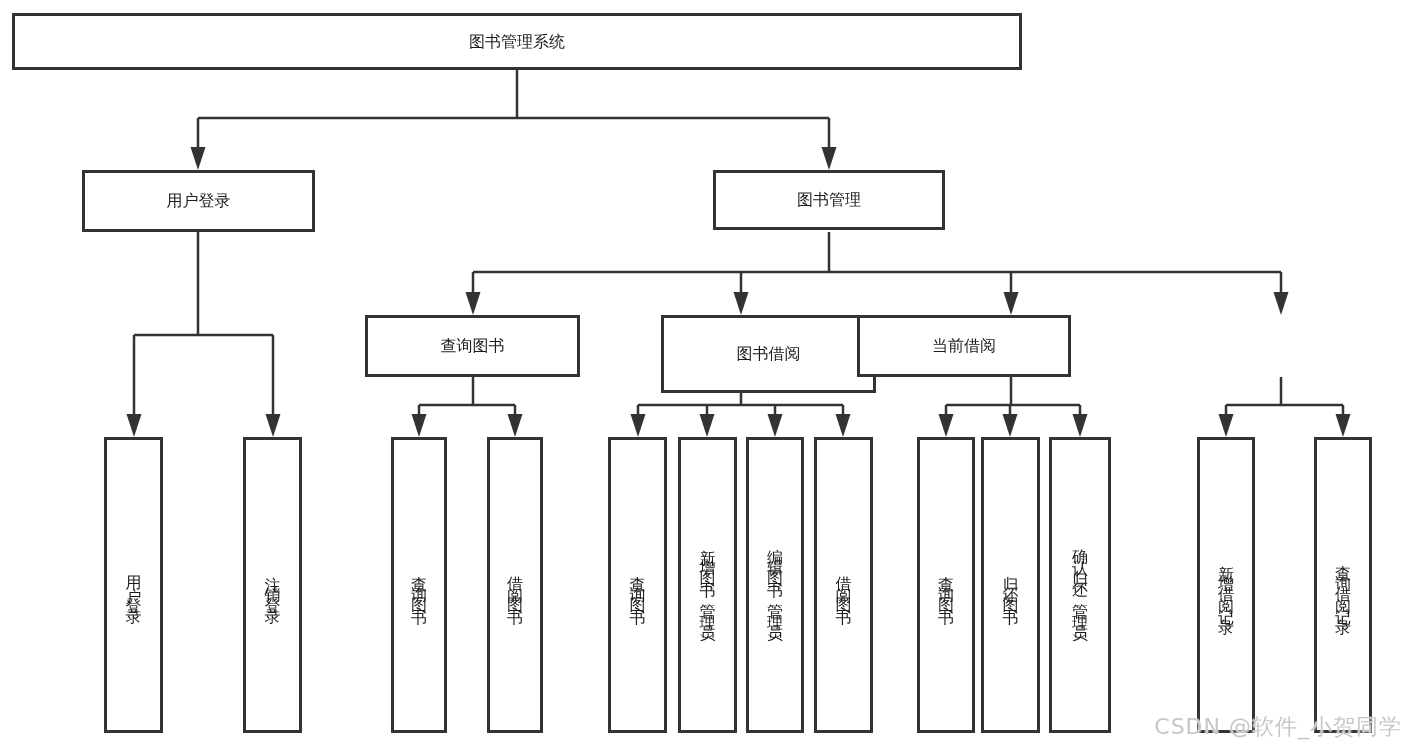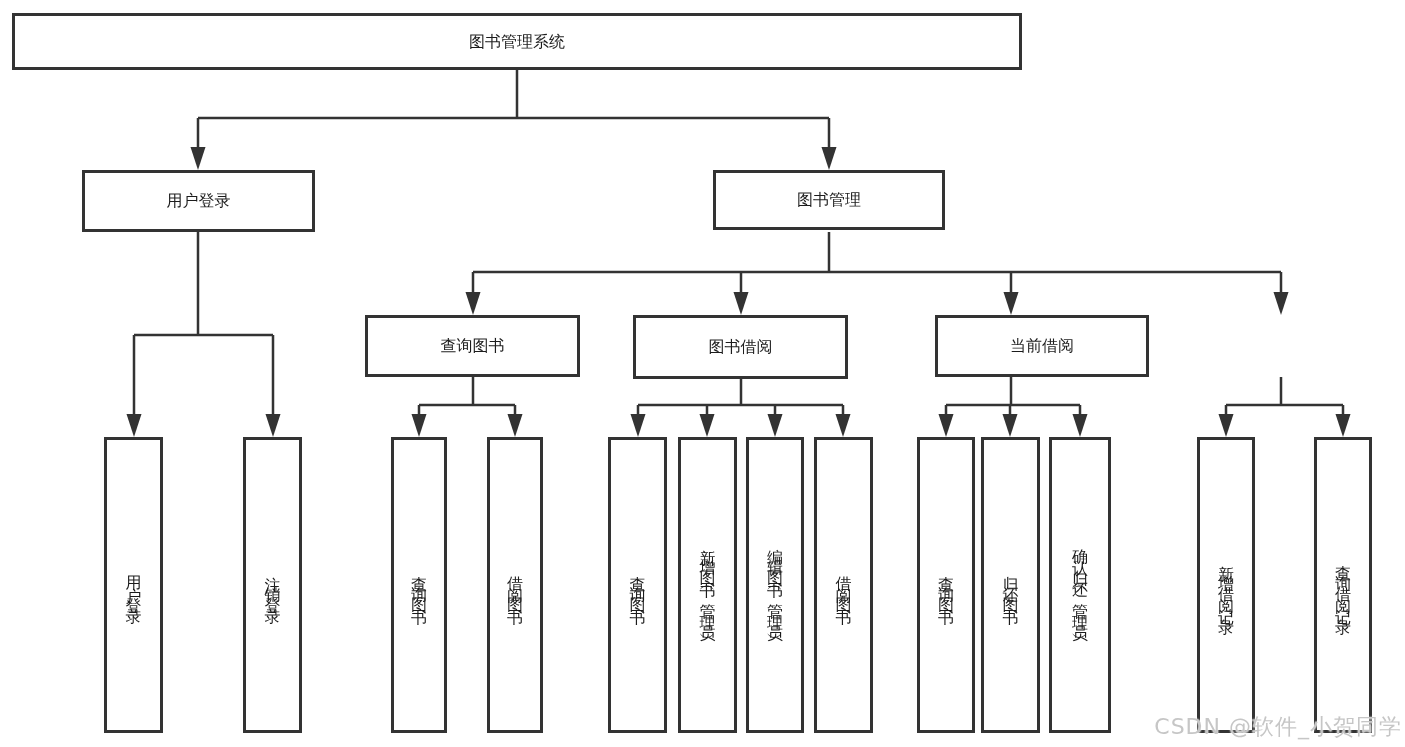--- a/index.html
+++ b/index.html
@@ -34,22 +34,22 @@
     writing-mode:vertical-rl;
     text-orientation:mixed;
     letter-spacing:11px;
     white-space:nowrap;
   }
   
   .root-box {left:12px;  top:13px;  width:1010px;height:57px;}
   .b-user   {left:82px;  top:170px; width:233px; height:62px;}
   .b-book   {left:713px; top:170px; width:232px; height:60px;}
   .m0{left:365px; top:315px; width:215px; height:62px;}
-  .m1{left:633px; top:315px; width:215px; height:64px;}
-  .m2{left:935px; top:315px; width:214px; height:62px;}
+  .m1{left:661px; top:315px; width:215px; height:78px;}
+  .m2{left:857px; top:315px; width:214px; height:62px;}
   .m3{left:1173px;top:315px; width:215px; height:62px;}
   .leaf{top:437px;height:296px;}
   .l-g1a{left:104px;width:59px;} .l-g1b{left:243px;width:59px;}
   .l-g2a{left:391px;width:56px;} .l-g2b{left:487px;width:56px;}
   .l-g3a{left:608px;width:59px;} .l-g3b{left:678px;width:59px;}
   .l-g3c{left:746px;width:58px;} .l-g3d{left:814px;width:59px;}
   .l-g4a{left:917px;width:58px;} .l-g4b{left:981px;width:59px;}
   .l-g4c{left:1049px;width:62px;}
   .l-g5a{left:1197px;width:58px;} .l-g5b{left:1314px;width:58px;}
   .watermark{

